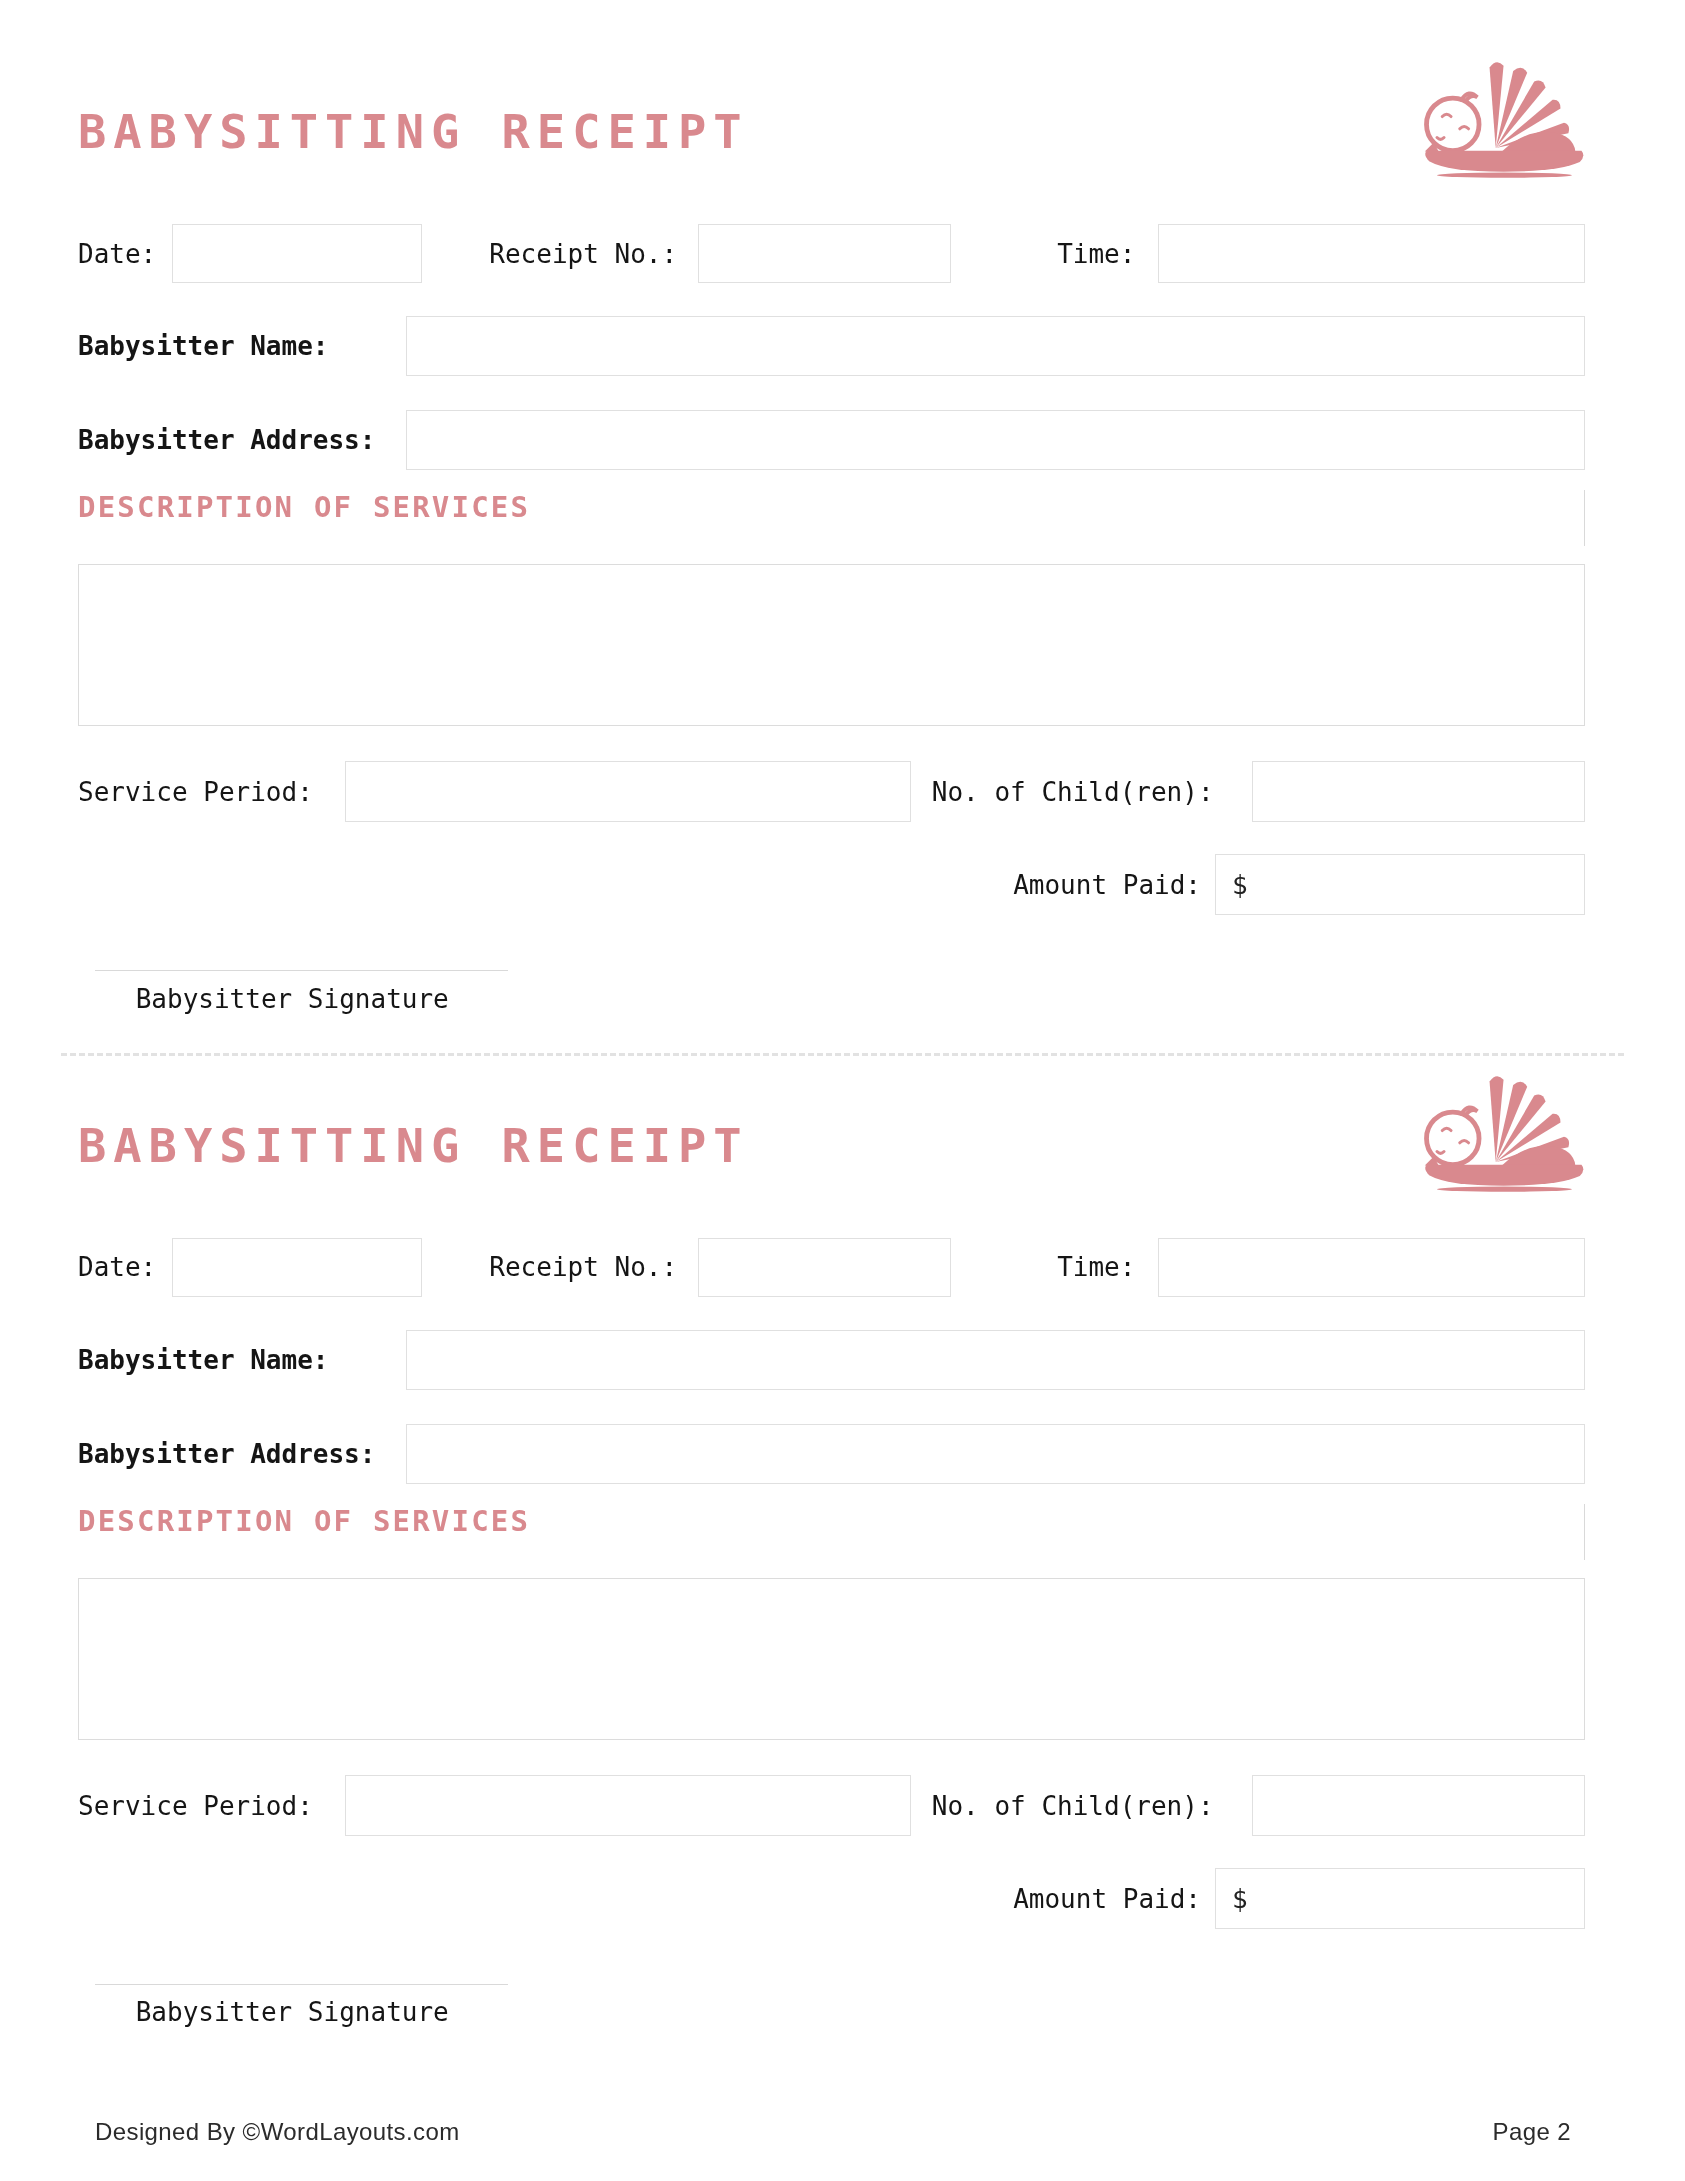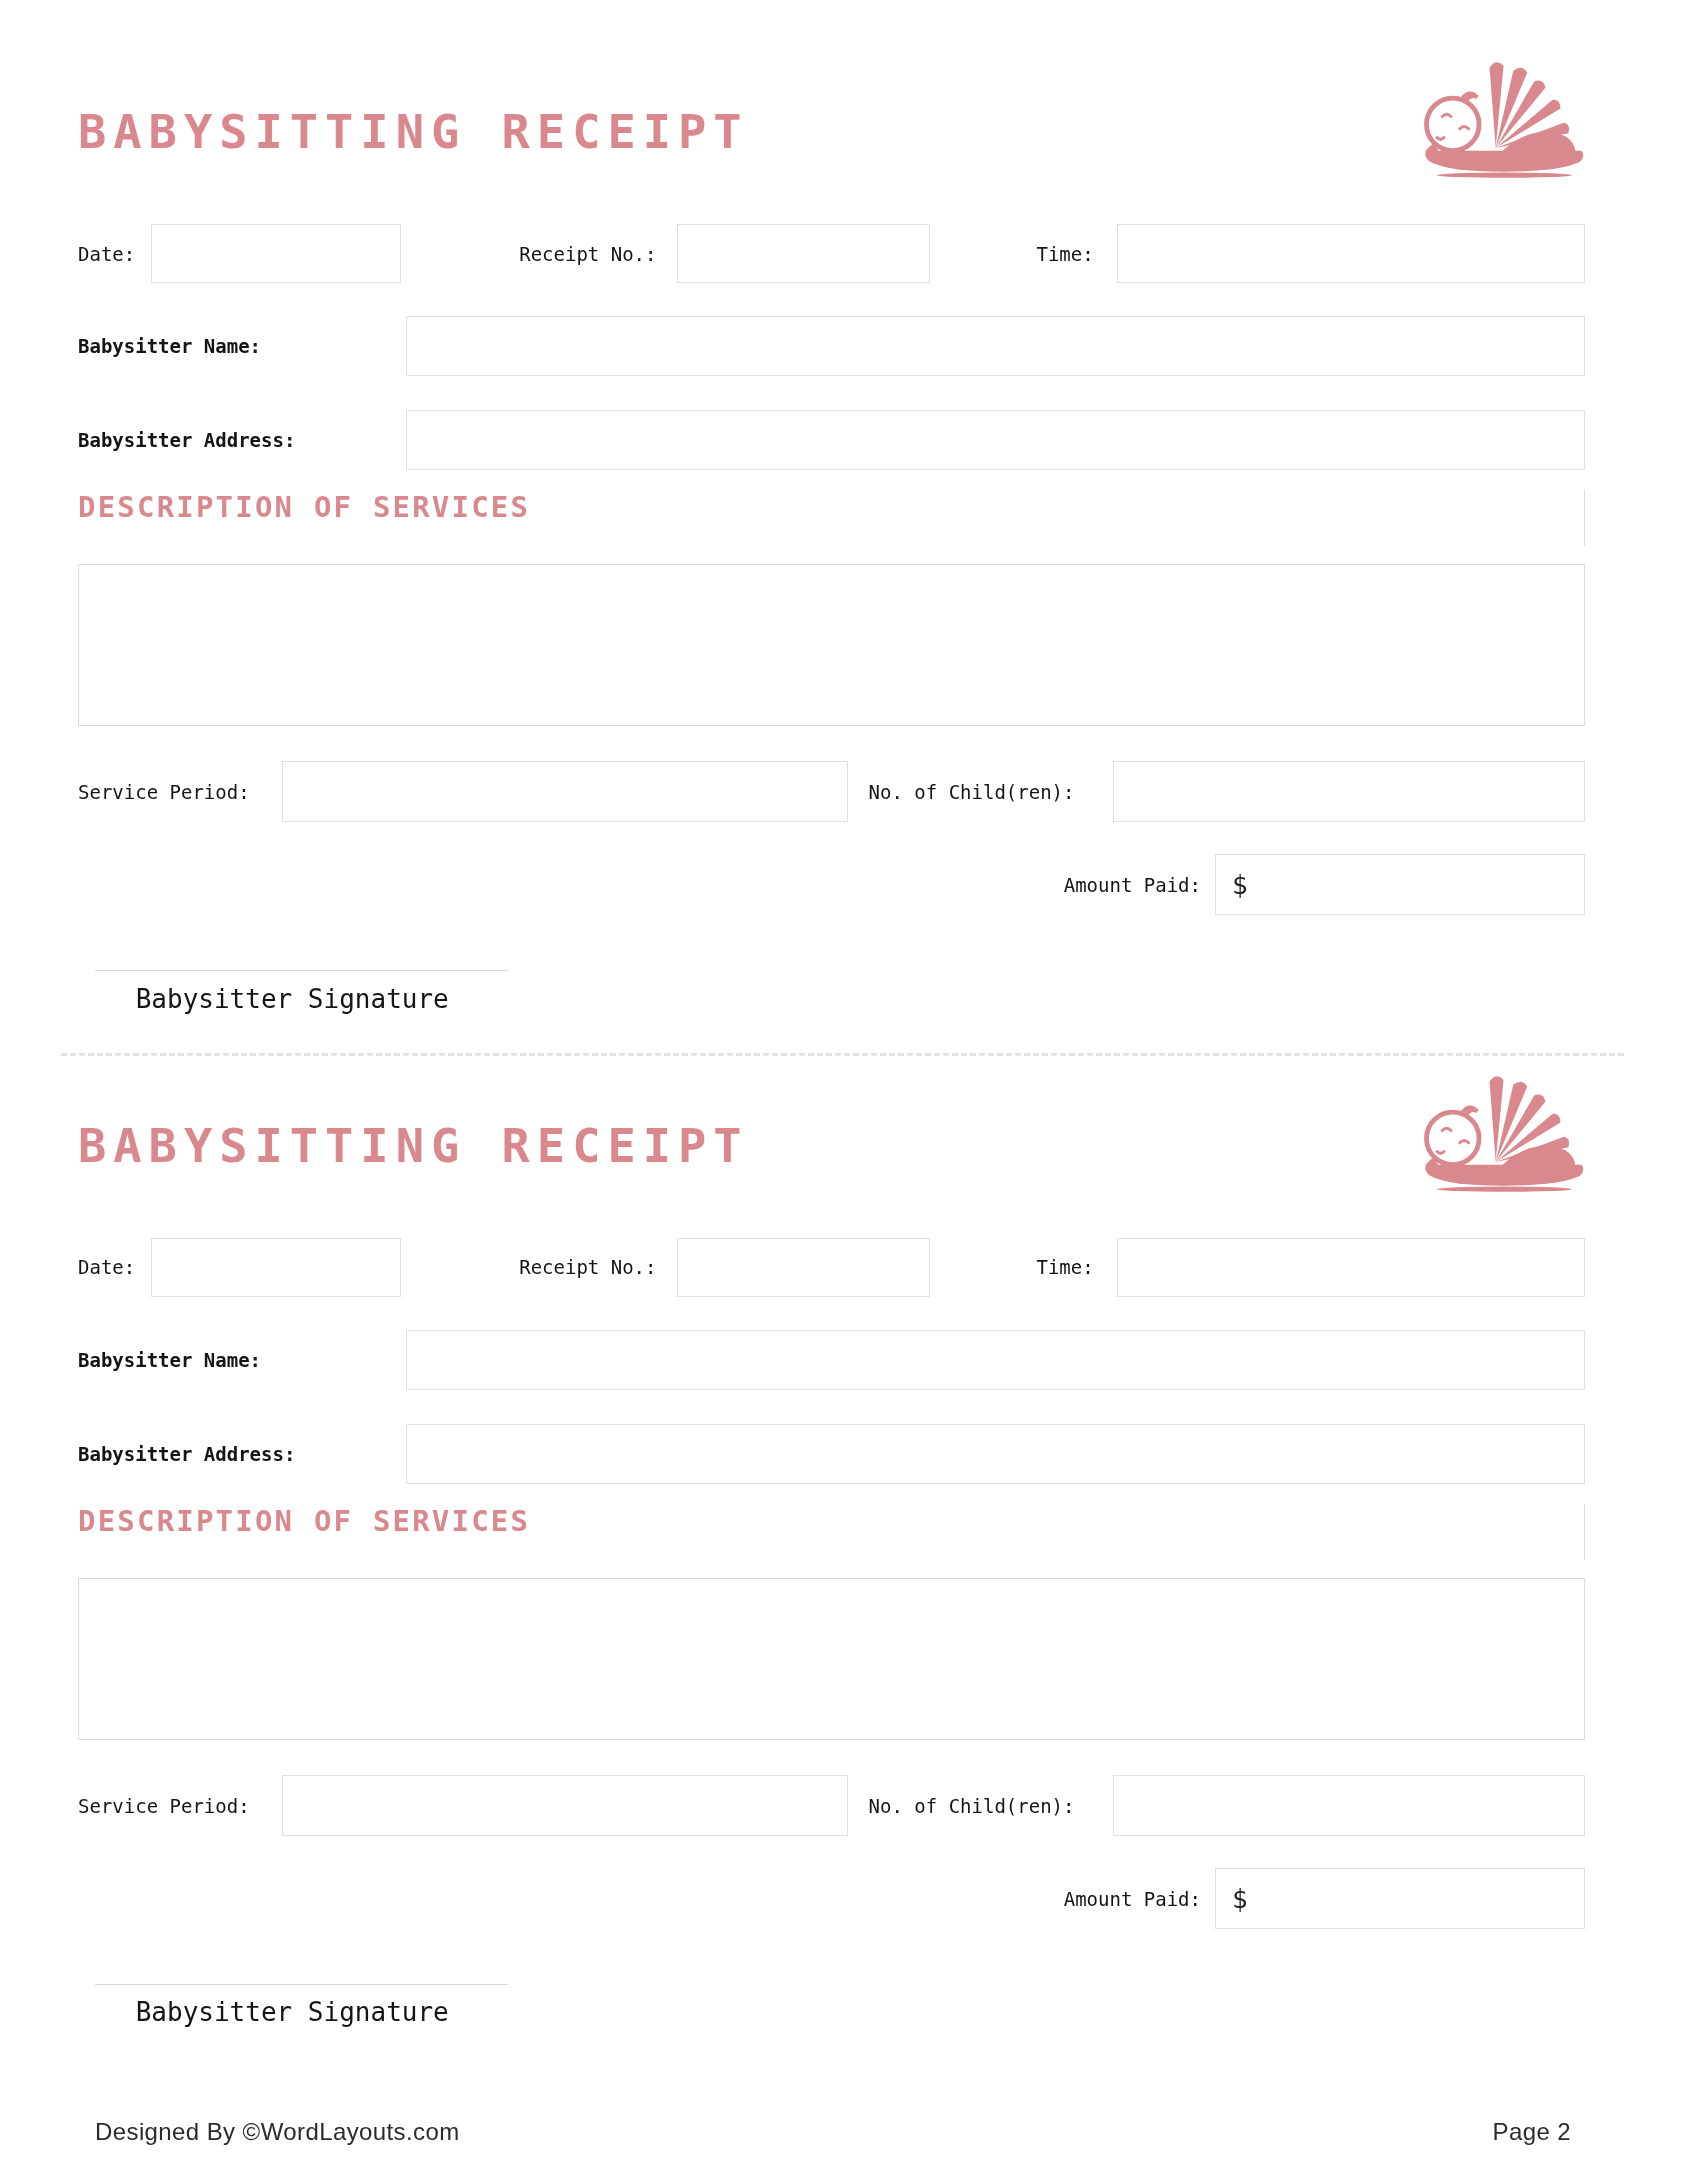--- a/index.html
+++ b/index.html
@@ -23,32 +23,32 @@
   .receipt.second{padding-top:13px;}
 
   .rc-header{display:flex;justify-content:space-between;align-items:flex-start;height:123px;}
   .rc-title{
     margin:53px 0 0 0;font-size:47px;font-weight:bold;line-height:1;
     letter-spacing:7px;color:var(--accent);white-space:nowrap;
   }
   .rc-logo{width:162px;height:123px;color:var(--accent);flex:none;}
 
   .row{display:flex;align-items:center;}
-  .label{font-size:19px;white-space:nowrap;color:var(--label-text);}
+  .label{font-size:26px;white-space:nowrap;color:var(--label-text);}
 
   .ibox{
     border:1.8px solid var(--input-border);background:#fff;
     font-family:"DejaVu Sans Mono",monospace;font-size:26px;color:#222;
     padding:0 12.3px;outline:none;border-radius:0;
   }
   input.ibox::placeholder{color:#aaa;}
 
   .row-meta{margin-top:46px;height:59px;}
   .row-meta .box-date{width:250px;height:59px;margin-left:16px;}
-  .row-meta .lbl-receipt{margin-left:118px;}
+  .row-meta .lbl-receipt{margin-left:67px;}
   .row-meta .box-receipt{width:253px;height:59px;margin-left:21px;}
   .row-meta .lbl-time{margin-left:106px;}
   .row-meta .box-time{flex:1;height:59px;margin-left:23px;min-width:0;}
 
   .row-name{margin-top:33px;height:60px;}
   .row-addr{margin-top:34px;height:60px;justify-content:flex-end;}
   .label-col{width:328px;flex:none;font-weight:bold;}
   .box-wide{flex:1;height:60px;min-width:0;}
 
   .desc-head-row{

